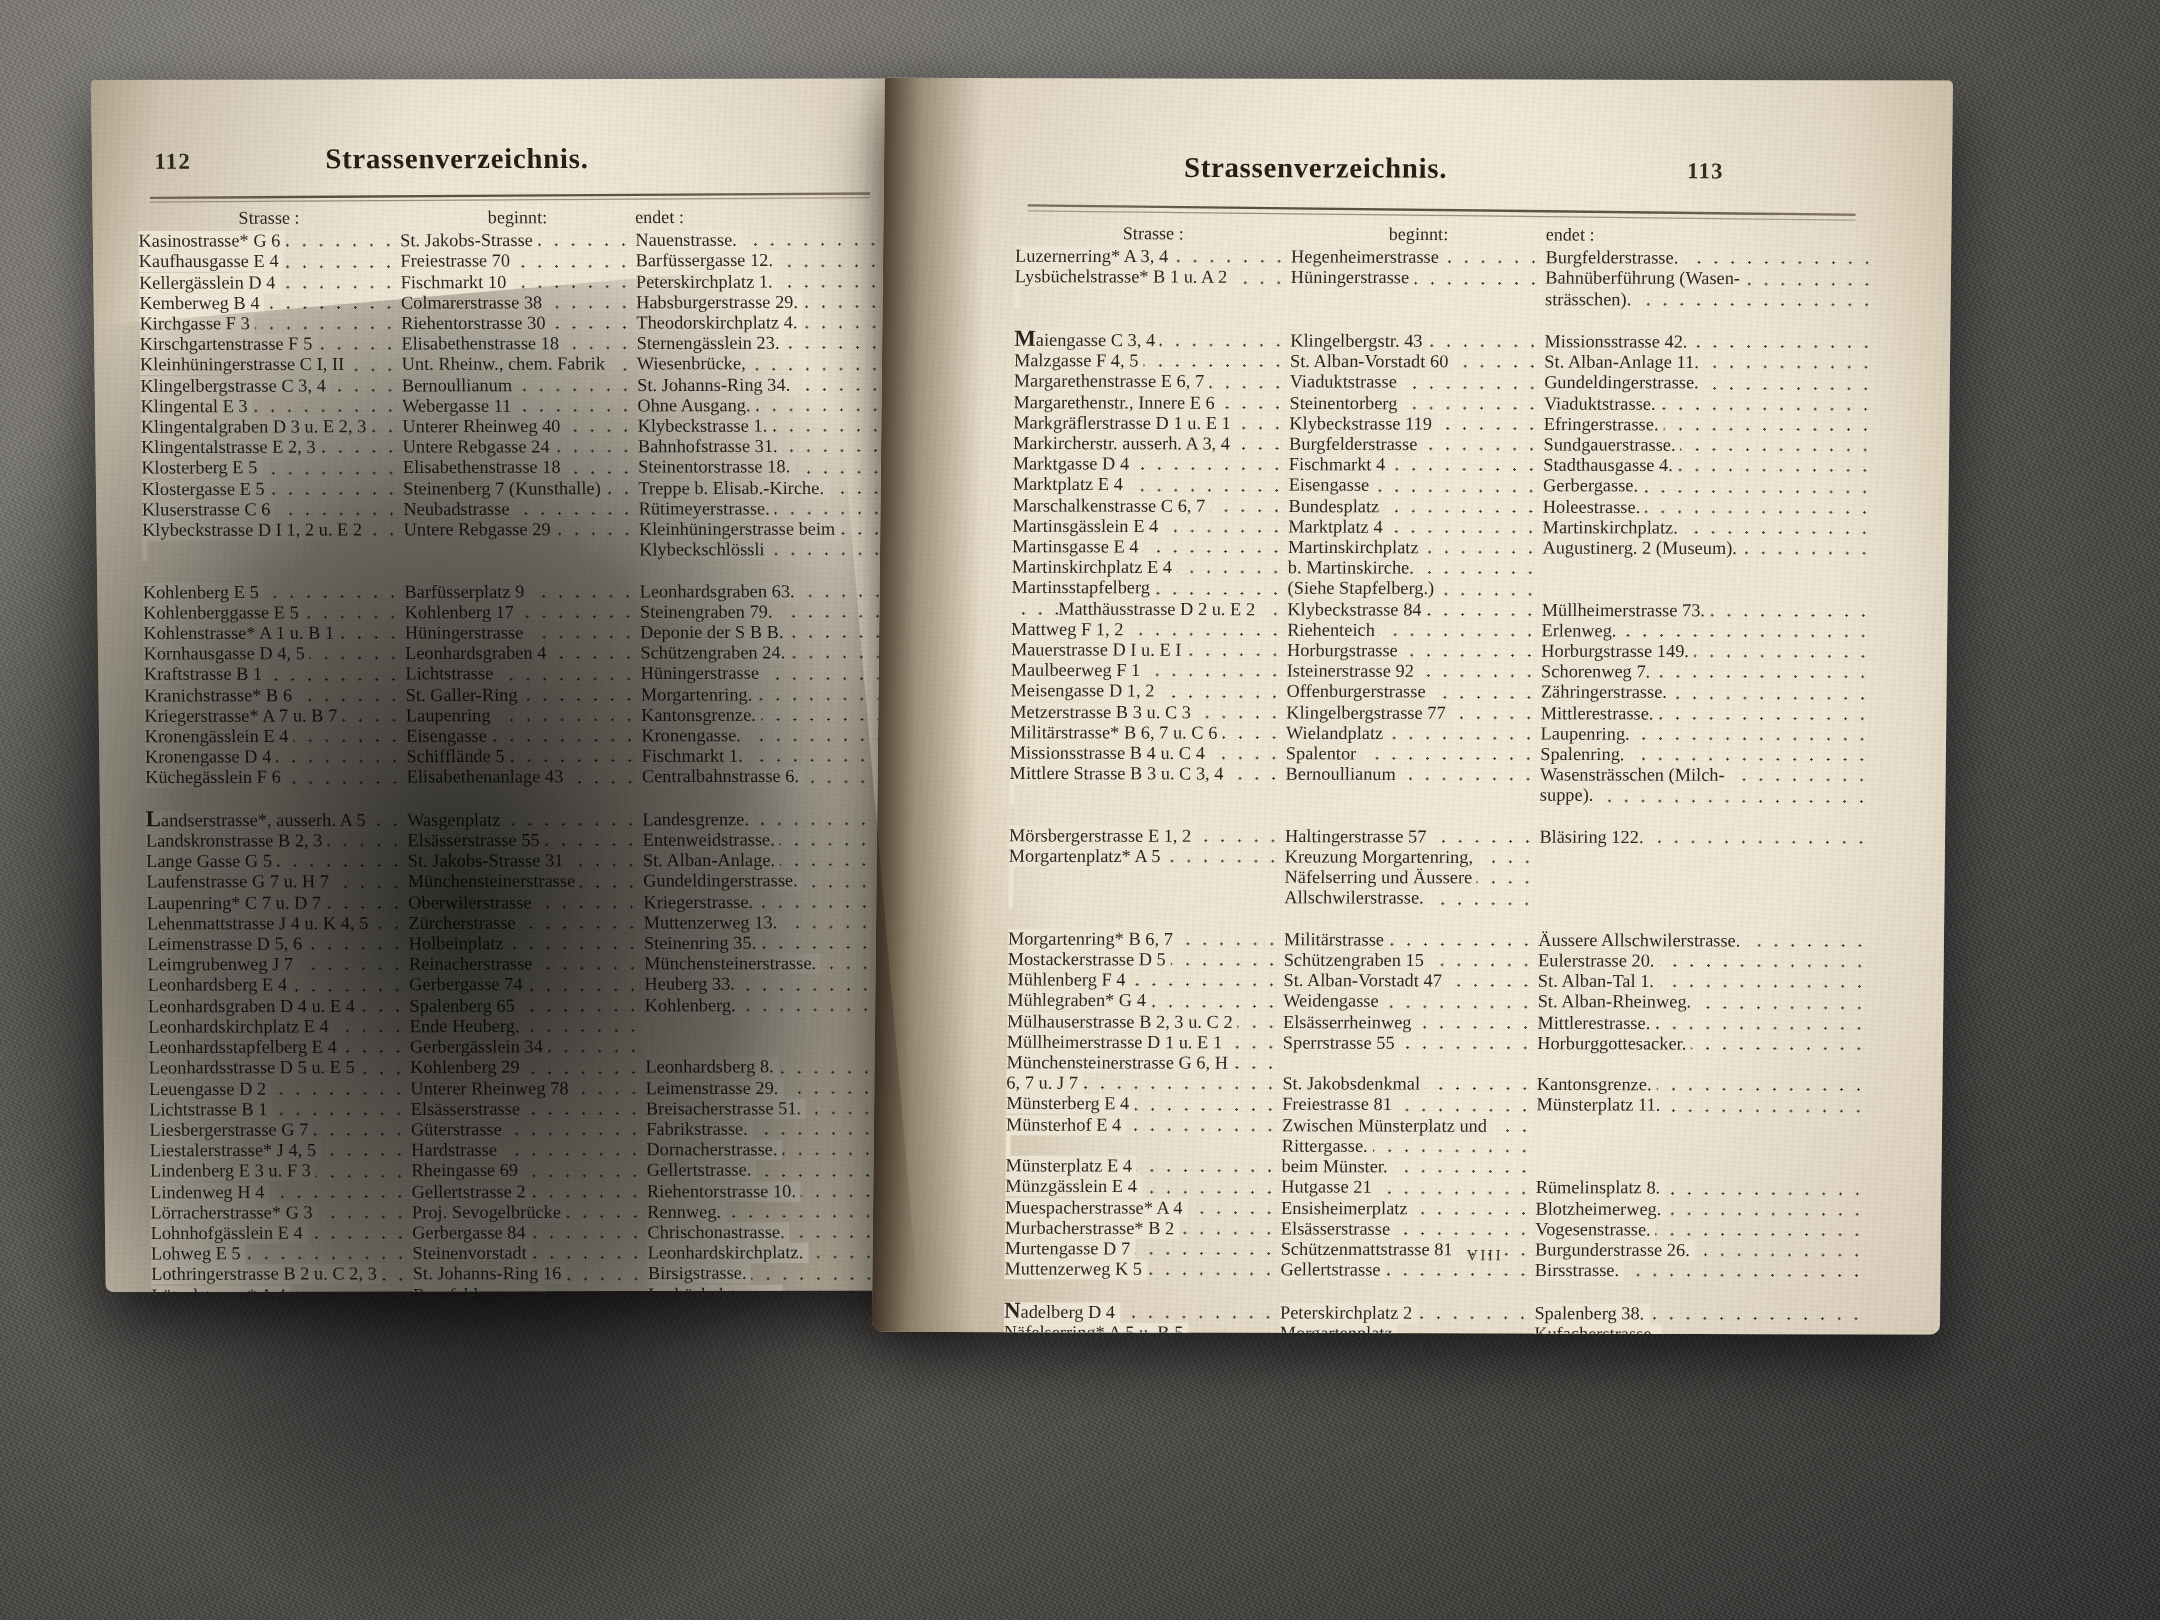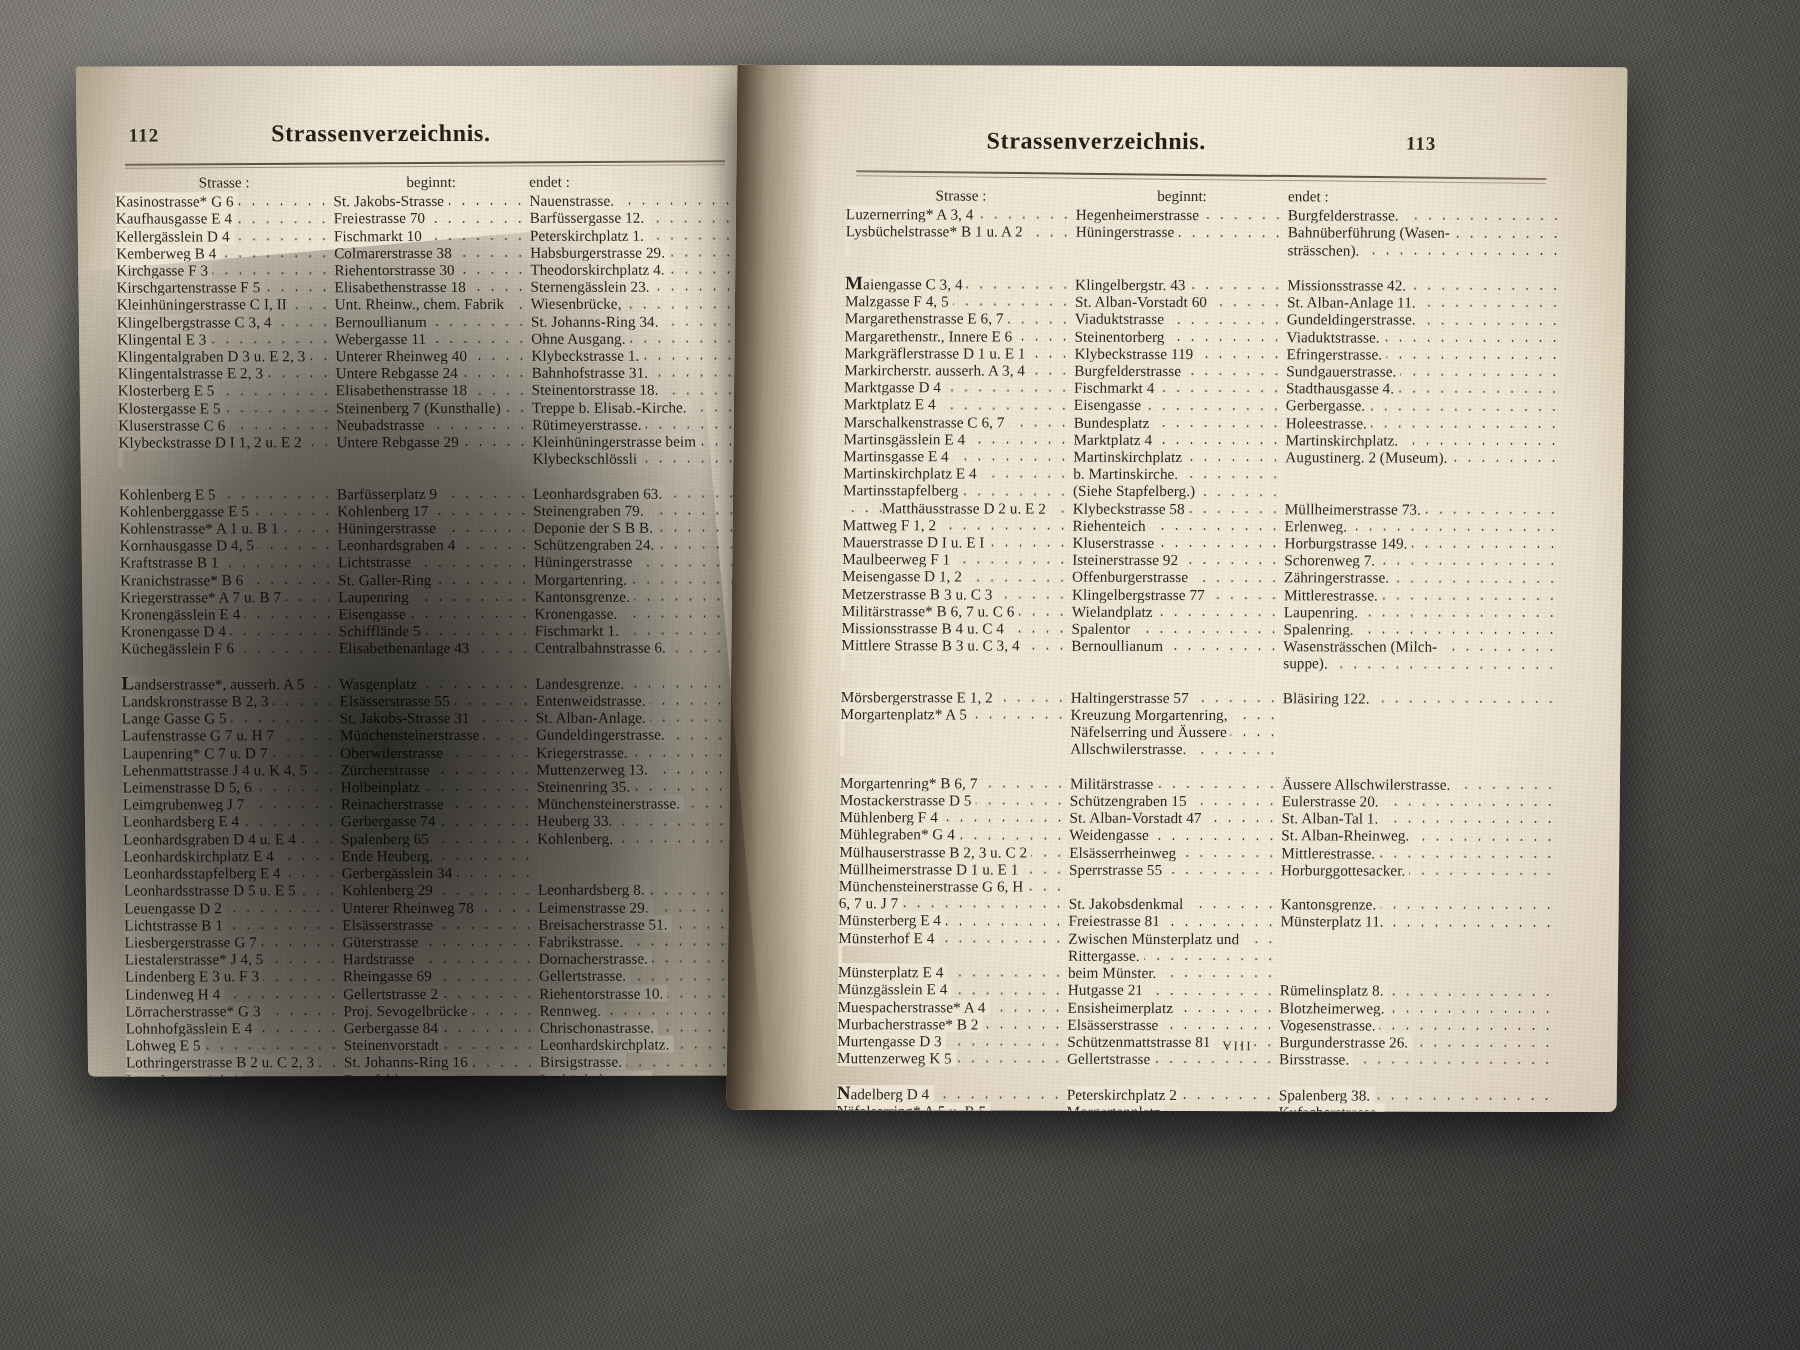--- a/index.html
+++ b/index.html
@@ -601,31 +601,31 @@
                 <div class="c c2 leader"><span class="t" style="background: rgb(236, 227, 210);">b. Martinskirche.</span></div>
                 <div class="c c3" style="flex: 1 1 0%; background: transparent;"><span class="t" style="background: rgb(236, 227, 210);"></span></div>
               </div>
               <div class="row">
                 <div class="c c1 leader"><span class="t" style="background: rgb(236, 227, 210);">Martinsstapfelberg</span></div>
                 <div class="c c2 leader"><span class="t" style="background: rgb(236, 227, 210);">(Siehe Stapfelberg.)</span></div>
                 <div class="c c3" style="flex: 1 1 0%; background: transparent;"><span class="t" style="background: rgb(236, 227, 210);"></span></div>
               </div>
               <div class="row">
                 <div class="c c1 leader"><span class="t" style="background: rgb(236, 227, 210); margin-left: 39px;">Matthäusstrasse D 2 u. E 2</span></div>
-                <div class="c c2 leader"><span class="t" style="background: rgb(236, 227, 210);">Klybeckstrasse 58</span></div>
+                <div class="c c2 leader"><span class="t" style="background: rgb(236, 227, 210);">Klybeckstrasse 84</span></div>
                 <div class="c c3 leader" style="flex: 1 1 0%;"><span class="t" style="background: rgb(236, 227, 210);">Müllheimerstrasse 73.</span></div>
               </div>
               <div class="row">
                 <div class="c c1 leader"><span class="t" style="background: rgb(236, 227, 210);">Mattweg F 1, 2</span></div>
                 <div class="c c2 leader"><span class="t" style="background: rgb(236, 227, 210);">Riehenteich</span></div>
                 <div class="c c3 leader" style="flex: 1 1 0%;"><span class="t" style="background: rgb(236, 227, 210);">Erlenweg.</span></div>
               </div>
               <div class="row">
                 <div class="c c1 leader"><span class="t" style="background: rgb(236, 227, 210);">Mauerstrasse D I u. E I</span></div>
-                <div class="c c2 leader"><span class="t" style="background: rgb(236, 227, 210);">Kluserstrasse</span></div>
+                <div class="c c2 leader"><span class="t" style="background: rgb(236, 227, 210);">Horburgstrasse</span></div>
                 <div class="c c3 leader" style="flex: 1 1 0%;"><span class="t" style="background: rgb(236, 227, 210);">Horburgstrasse 149.</span></div>
               </div>
               <div class="row">
                 <div class="c c1 leader"><span class="t" style="background: rgb(236, 227, 210);">Maulbeerweg F 1</span></div>
                 <div class="c c2 leader"><span class="t" style="background: rgb(236, 227, 210);">Isteinerstrasse 92</span></div>
                 <div class="c c3 leader" style="flex: 1 1 0%;"><span class="t" style="background: rgb(236, 227, 210);">Schorenweg 7.</span></div>
               </div>
               <div class="row">
                 <div class="c c1 leader"><span class="t" style="background: rgb(236, 227, 210);">Meisengasse D 1, 2</span></div>
                 <div class="c c2 leader"><span class="t" style="background: rgb(236, 227, 210);">Offenburgerstrasse</span></div>
@@ -747,21 +747,21 @@
                 <div class="c c1 leader"><span class="t" style="background: rgb(236, 227, 210);">Muespacherstrasse* A 4</span></div>
                 <div class="c c2 leader"><span class="t" style="background: rgb(236, 227, 210);">Ensisheimerplatz</span></div>
                 <div class="c c3 leader" style="flex: 1 1 0%;"><span class="t" style="background: rgb(236, 227, 210);">Blotzheimerweg.</span></div>
               </div>
               <div class="row">
                 <div class="c c1 leader"><span class="t" style="background: rgb(236, 227, 210);">Murbacherstrasse* B 2</span></div>
                 <div class="c c2 leader"><span class="t" style="background: rgb(236, 227, 210);">Elsässerstrasse</span></div>
                 <div class="c c3 leader" style="flex: 1 1 0%;"><span class="t" style="background: rgb(236, 227, 210);">Vogesenstrasse.</span></div>
               </div>
               <div class="row">
-                <div class="c c1 leader"><span class="t" style="background: rgb(236, 227, 210);">Murtengasse D 3</span></div>
+                <div class="c c1 leader"><span class="t" style="background: rgb(236, 227, 210);">Murtengasse D 7</span></div>
                 <div class="c c2 leader"><span class="t" style="background: rgb(236, 227, 210);">Schützenmattstrasse 81</span></div>
                 <div class="c c3 leader" style="flex: 1 1 0%;"><span class="t" style="background: rgb(236, 227, 210);">Burgunderstrasse 26.</span></div>
               </div>
               <div class="row">
                 <div class="c c1 leader"><span class="t" style="background: rgb(236, 227, 210);">Muttenzerweg K 5</span></div>
                 <div class="c c2 leader"><span class="t" style="background: rgb(236, 227, 210);">Gellertstrasse</span></div>
                 <div class="c c3 leader" style="flex: 1 1 0%;"><span class="t" style="background: rgb(236, 227, 210);">Birsstrasse.</span></div>
               </div>
               <div class="gapline"></div>
               <div class="row">

